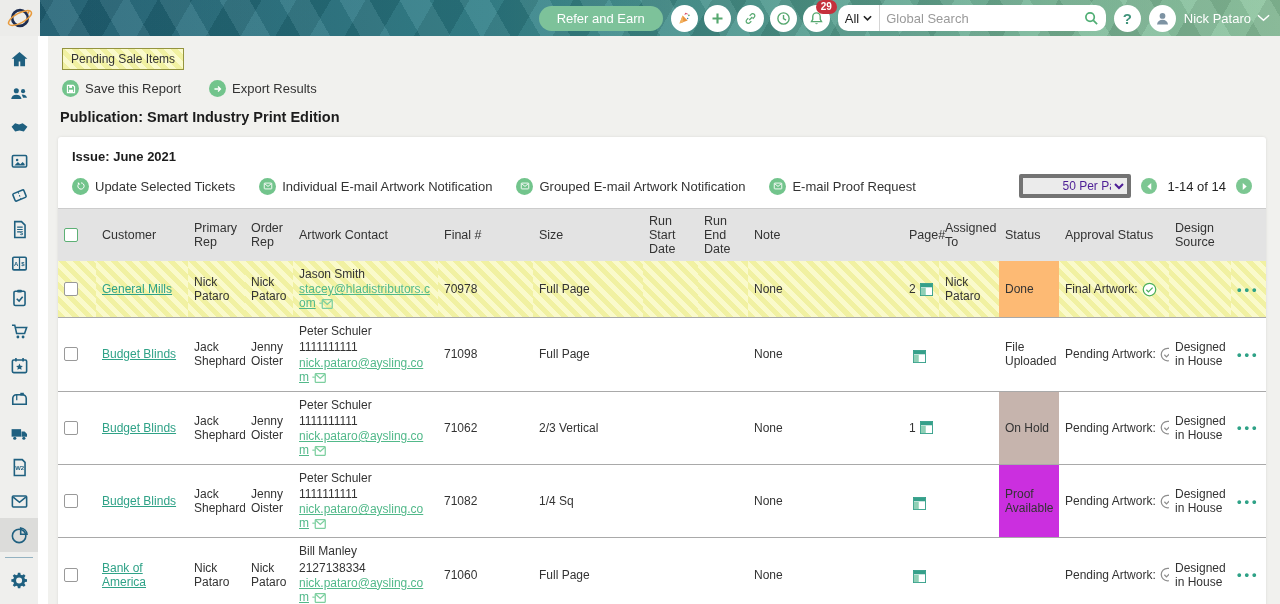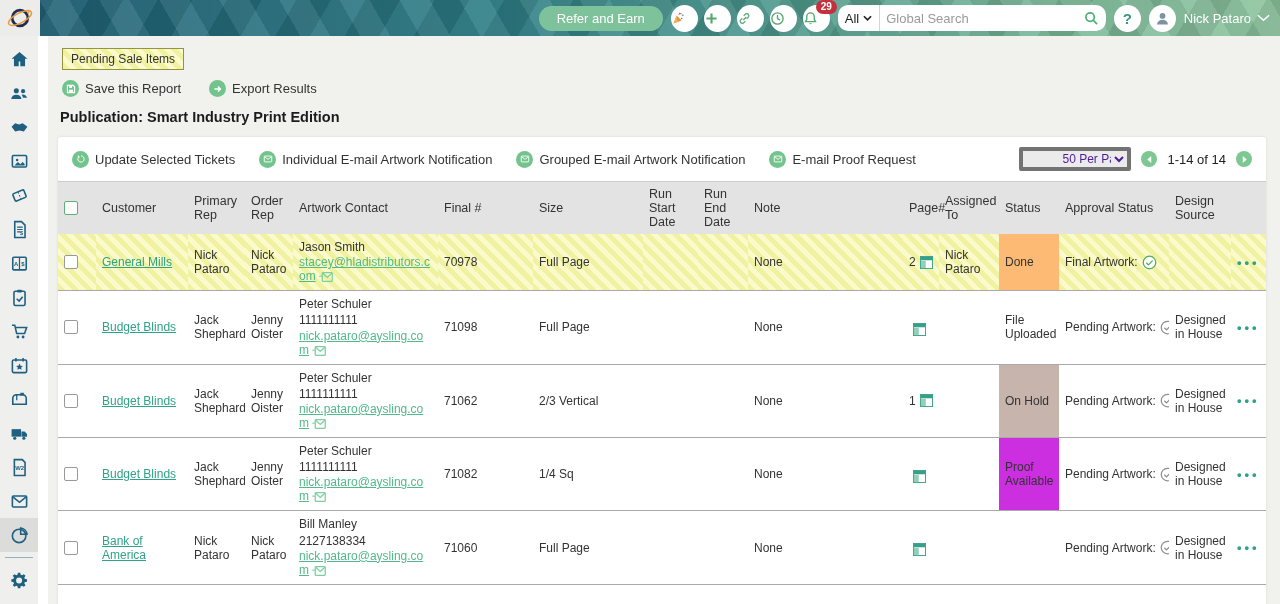--- a/index.html
+++ b/index.html
@@ -12,21 +12,21 @@
     background:
       repeating-linear-gradient(60deg, rgba(255,255,255,0.07) 0 26px, rgba(0,0,0,0.05) 26px 52px),
       repeating-linear-gradient(-60deg, rgba(0,0,0,0.08) 0 30px, rgba(255,255,255,0.04) 30px 60px),
       linear-gradient(90deg,#1f5f74 0%, #2c7c85 38%, #4e998c 62%, #79b797 82%, #8cc49d 100%);
     display:flex; align-items:center; }
   .logo-box { width:40px; height:36px; background:#ececea; display:flex; align-items:center; justify-content:center; flex:0 0 auto; }
   .topbar-right { margin-left:auto; display:flex; align-items:center; gap:8px; padding-right:10px; }
   .refer { border:none; cursor:pointer; background:#7dc29a; color:#fff; font-size:13px;
     padding:5px 18px; border-radius:14px; font-family:inherit; }
   .tb-ico { position:relative; width:27px; height:27px; border-radius:50%; background:#fff;
-    display:flex; align-items:center; justify-content:flex-start; }
+    display:flex; align-items:center; justify-content:center; }
   .tb-ico svg { width:15px; height:15px; }
   .badge { position:absolute; top:-5px; right:-7px; background:#c5303c; color:#fff;
     font-size:10px; font-weight:bold; border-radius:9px; padding:1px 5px; line-height:12px; }
   .search { display:flex; align-items:center; background:#fff; height:26px; width:268px; border-radius:10px; }
   .scope { display:flex; align-items:center; gap:4px; font-size:13px; color:#222;
     padding:0 7px; height:100%; border-right:1px solid #d5d5d5; cursor:pointer; }
   .search input { border:none; outline:none; flex:1; font-size:13px; padding:0 6px;
     font-family:inherit; color:#333; min-width:0; }
   .search input::placeholder { color:#9a9a9a; }
   .mag { padding-right:7px; display:flex; }
@@ -334,20 +334,21 @@
           <svg viewBox="0 0 14 14">
               <path d="M2 7h8M7 3.5L10.5 7 7 10.5" fill="none" stroke="#fff" stroke-width="1.8"></path>
             </svg>
         </span>
         <span>Export Results</span>
       </span>
     </div>
     <h2 class="pub">Publication: Smart Industry Print Edition</h2>
 
     <section class="panel">
+      <h3 class="issue">Issue: June 2021</h3>
       <div class="action-row">
         <div class="bulk" id="bulk-actions">
             <span class="bact">
               <span class="gc">
                 <svg viewBox="0 0 24 24" fill="currentColor">
                   <path d="M12 4.5a7.5 7.5 0 11-6.5 3.7" fill="none" stroke="#fff" stroke-width="2.4"></path>
                   <path d="M4.5 2.5v6h6z" fill="#fff"></path>
                 </svg>
               </span>
               <span>Update Selected Tickets</span>

